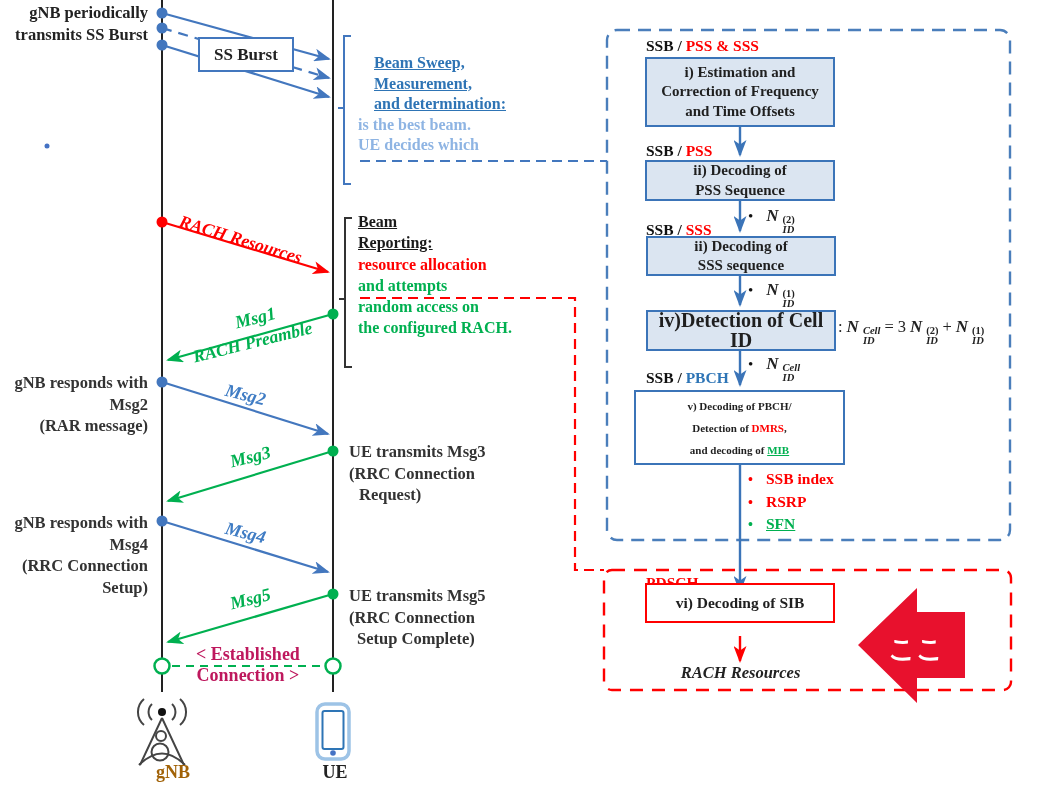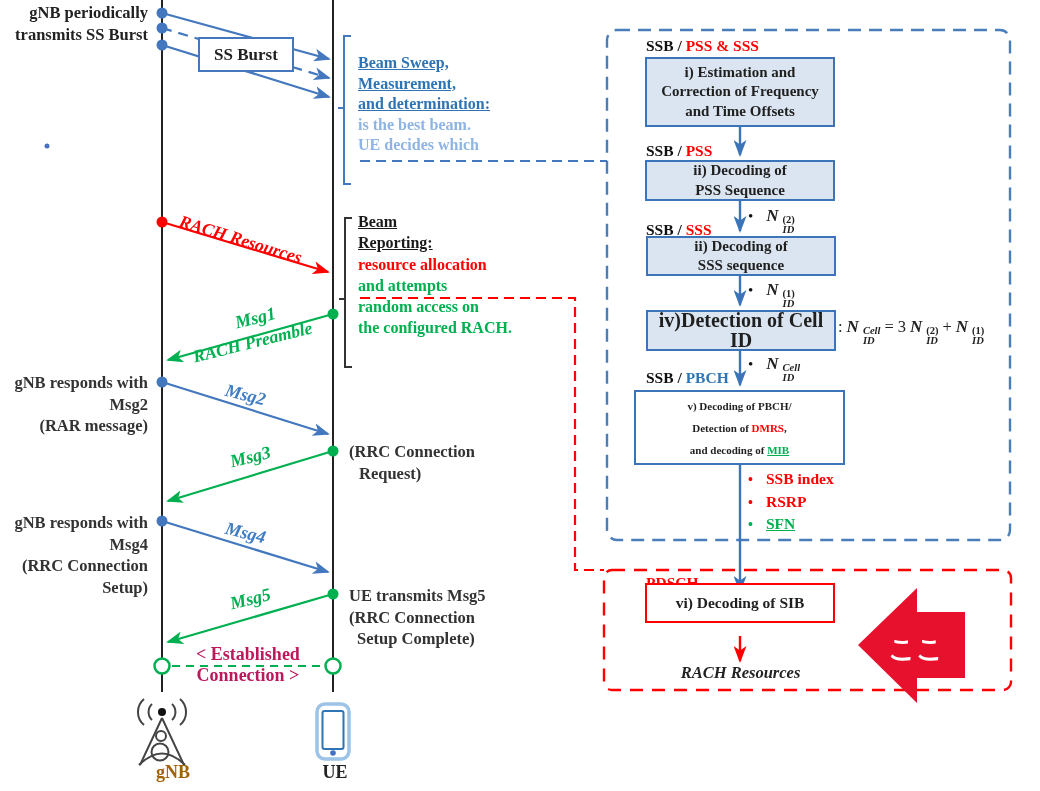--- a/index.html
+++ b/index.html
@@ -10,21 +10,21 @@
   .blk span{display:block;}
   .right{text-align:right;}
   .center{text-align:center;}
   .b{font-weight:bold;}
   .sb{font-weight:600;}
   .i{font-style:italic;}
   .u{text-decoration:underline;}
   .c-red{color:#f00;}
   .c-green{color:#00B050;}
   .c-msgblue{color:#3F7CC4;}
-  .c-bsblue{color:#2E74B5;}
+  .c-bsblue{color:#2E74B5;margin-left:16px;}
   .c-lblue{color:#8EB4E3;}
   .note{font-size:16.5px;line-height:21.5px;font-weight:600;color:#333;}
   .msglbl{font-size:18px;font-style:italic;font-weight:600;transform-origin:left top;white-space:nowrap;}
   .fbox{position:absolute;z-index:2;border:2px solid #3B74B8;background:#DBE5F1;
         display:flex;flex-direction:column;align-items:center;justify-content:center;
         text-align:center;font-size:15px;line-height:19.5px;color:#1f1f1f;font-weight:600;}
   .fbox.white{background:#fff;}
   .fbox.redb{border-color:#f00;background:#fff;}
   .stage{position:absolute;z-index:2;font-size:15.5px;font-weight:bold;color:#111;white-space:nowrap;}
   .mrow{position:absolute;z-index:2;display:inline-flex;align-items:baseline;gap:4px;
@@ -182,20 +182,21 @@
 
 <span class="txt msglbl c-msgblue" style="left:228px;top:380px;transform:rotate(14deg);">Msg2</span>
 <div class="txt blk right note" style="left:2px;top:372px;width:146px;">
   <span>gNB responds with</span>
   <span>Msg2</span>
   <span>(RAR message)</span>
 </div>
 
 <span class="txt msglbl c-green" style="left:228px;top:452px;transform:rotate(-14deg);">Msg3</span>
 <div class="txt blk note" style="left:349px;top:441px;width:180px;">
+  <span>UE transmits Msg3</span>
   <span>(RRC Connection</span>
   <span style="padding-left:10px;">Request)</span>
 </div>
 
 <span class="txt msglbl c-msgblue" style="left:228px;top:518px;transform:rotate(14deg);">Msg4</span>
 <div class="txt blk right note" style="left:2px;top:512px;width:146px;">
   <span>gNB responds with</span>
   <span>Msg4</span>
   <span>(RRC Connection</span>
   <span>Setup)</span>

